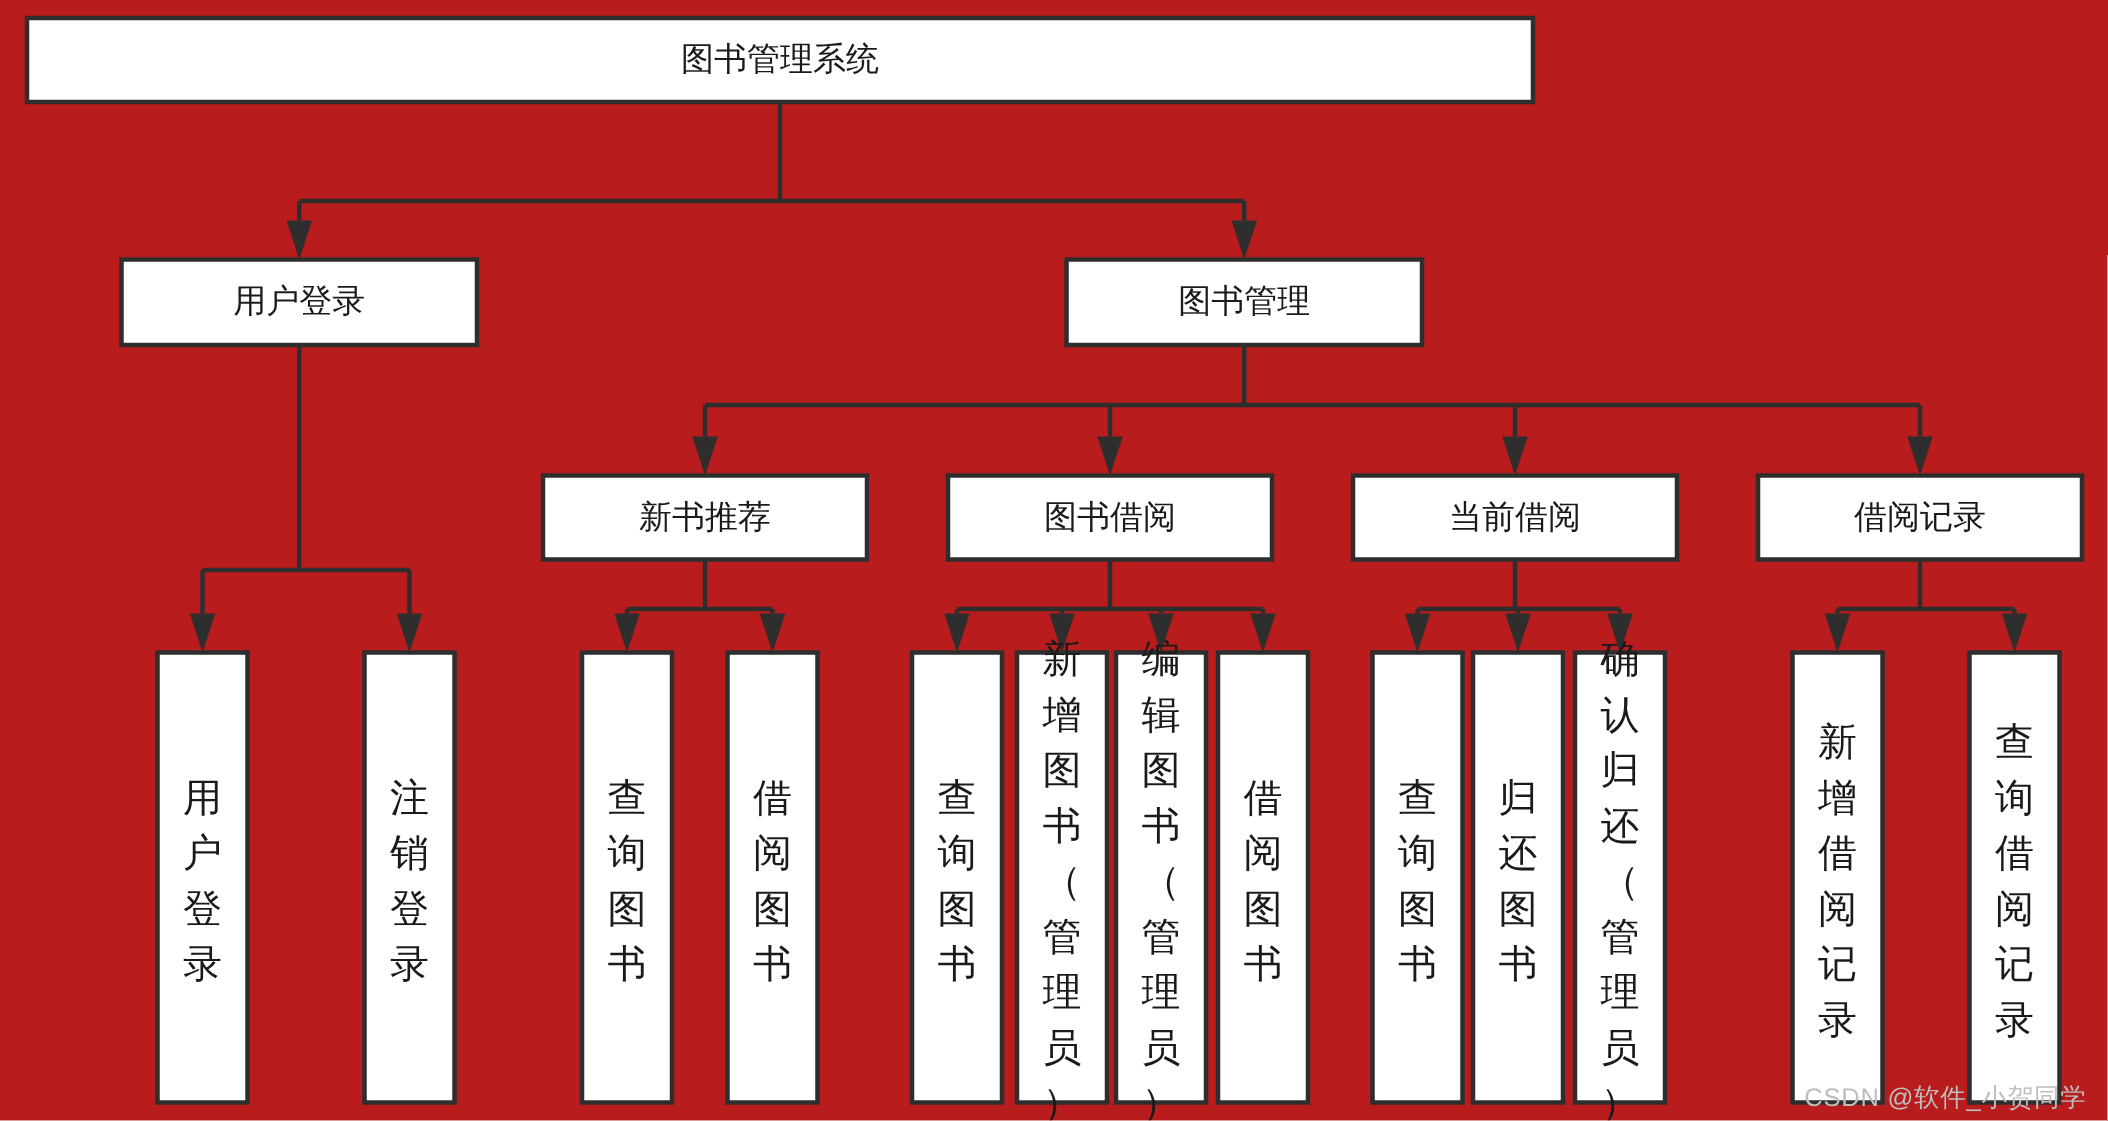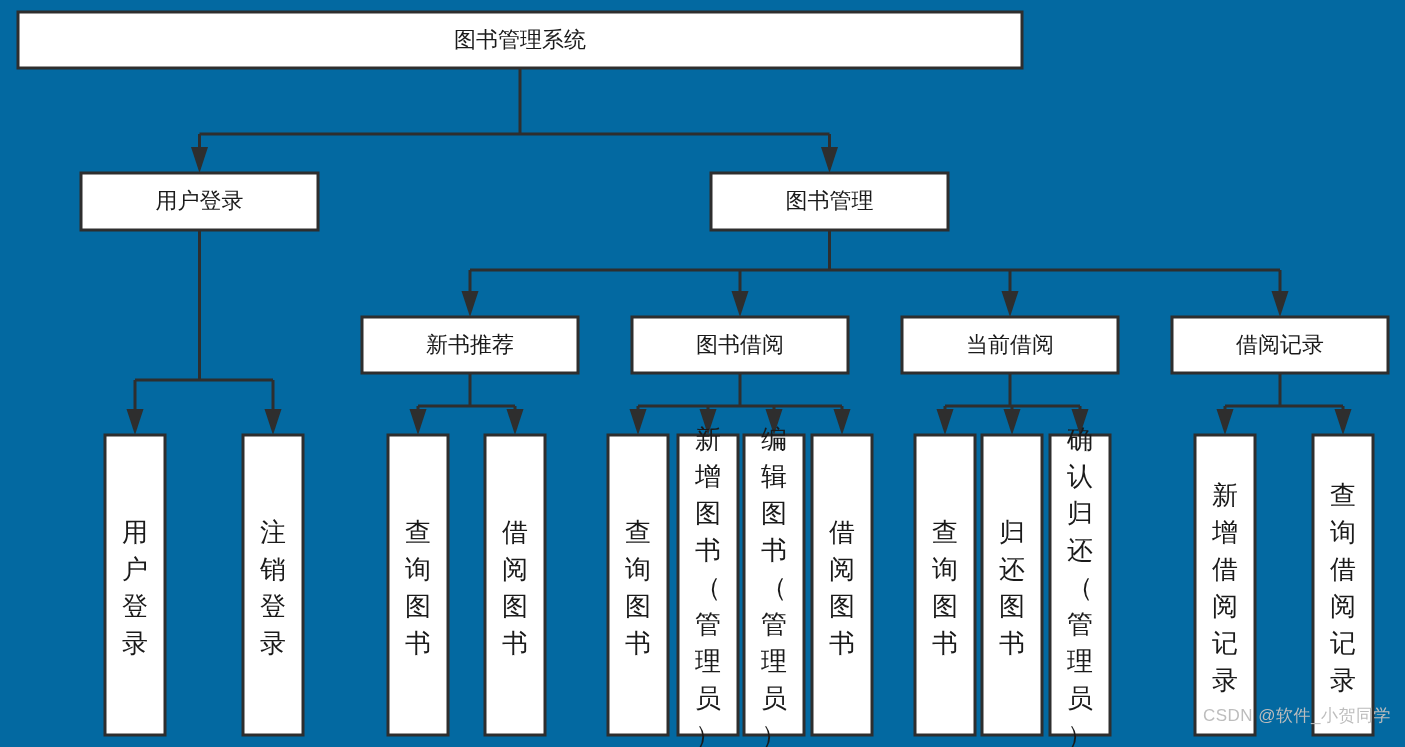--- a/index.html
+++ b/index.html
@@ -4,21 +4,21 @@
 <style>
   html, body {
     margin: 0;
     padding: 0;
     background: #ffffff;
   }
   #page {
     position: relative;
     width: 1405px;
     height: 747px;
-    background: #0369a1;
+    background: #b91c1c;
     font-family: "Liberation Sans", "DejaVu Sans", sans-serif;
     overflow: hidden;
   }
   svg#diagram {
     position: absolute;
     left: 0;
     top: 0;
     width: 1405px;
     height: 747px;
   }
@@ -46,21 +46,21 @@
   }
   .node-label-vertical {
     fill: #1a1a1a;
     font-family: "Liberation Sans", "DejaVu Sans", sans-serif;
     font-size: 26px;
     text-anchor: middle;
   }
   .watermark {
     position: absolute;
     right: 14px;
-    bottom: 20px;
+    bottom: 4px;
     color: #bdbdbd;
     font-size: 17px;
     font-family: "Liberation Sans", "DejaVu Sans", sans-serif;
     white-space: nowrap;
     letter-spacing: 0.5px;
   }
 </style>
 </head>
 <body>
 

